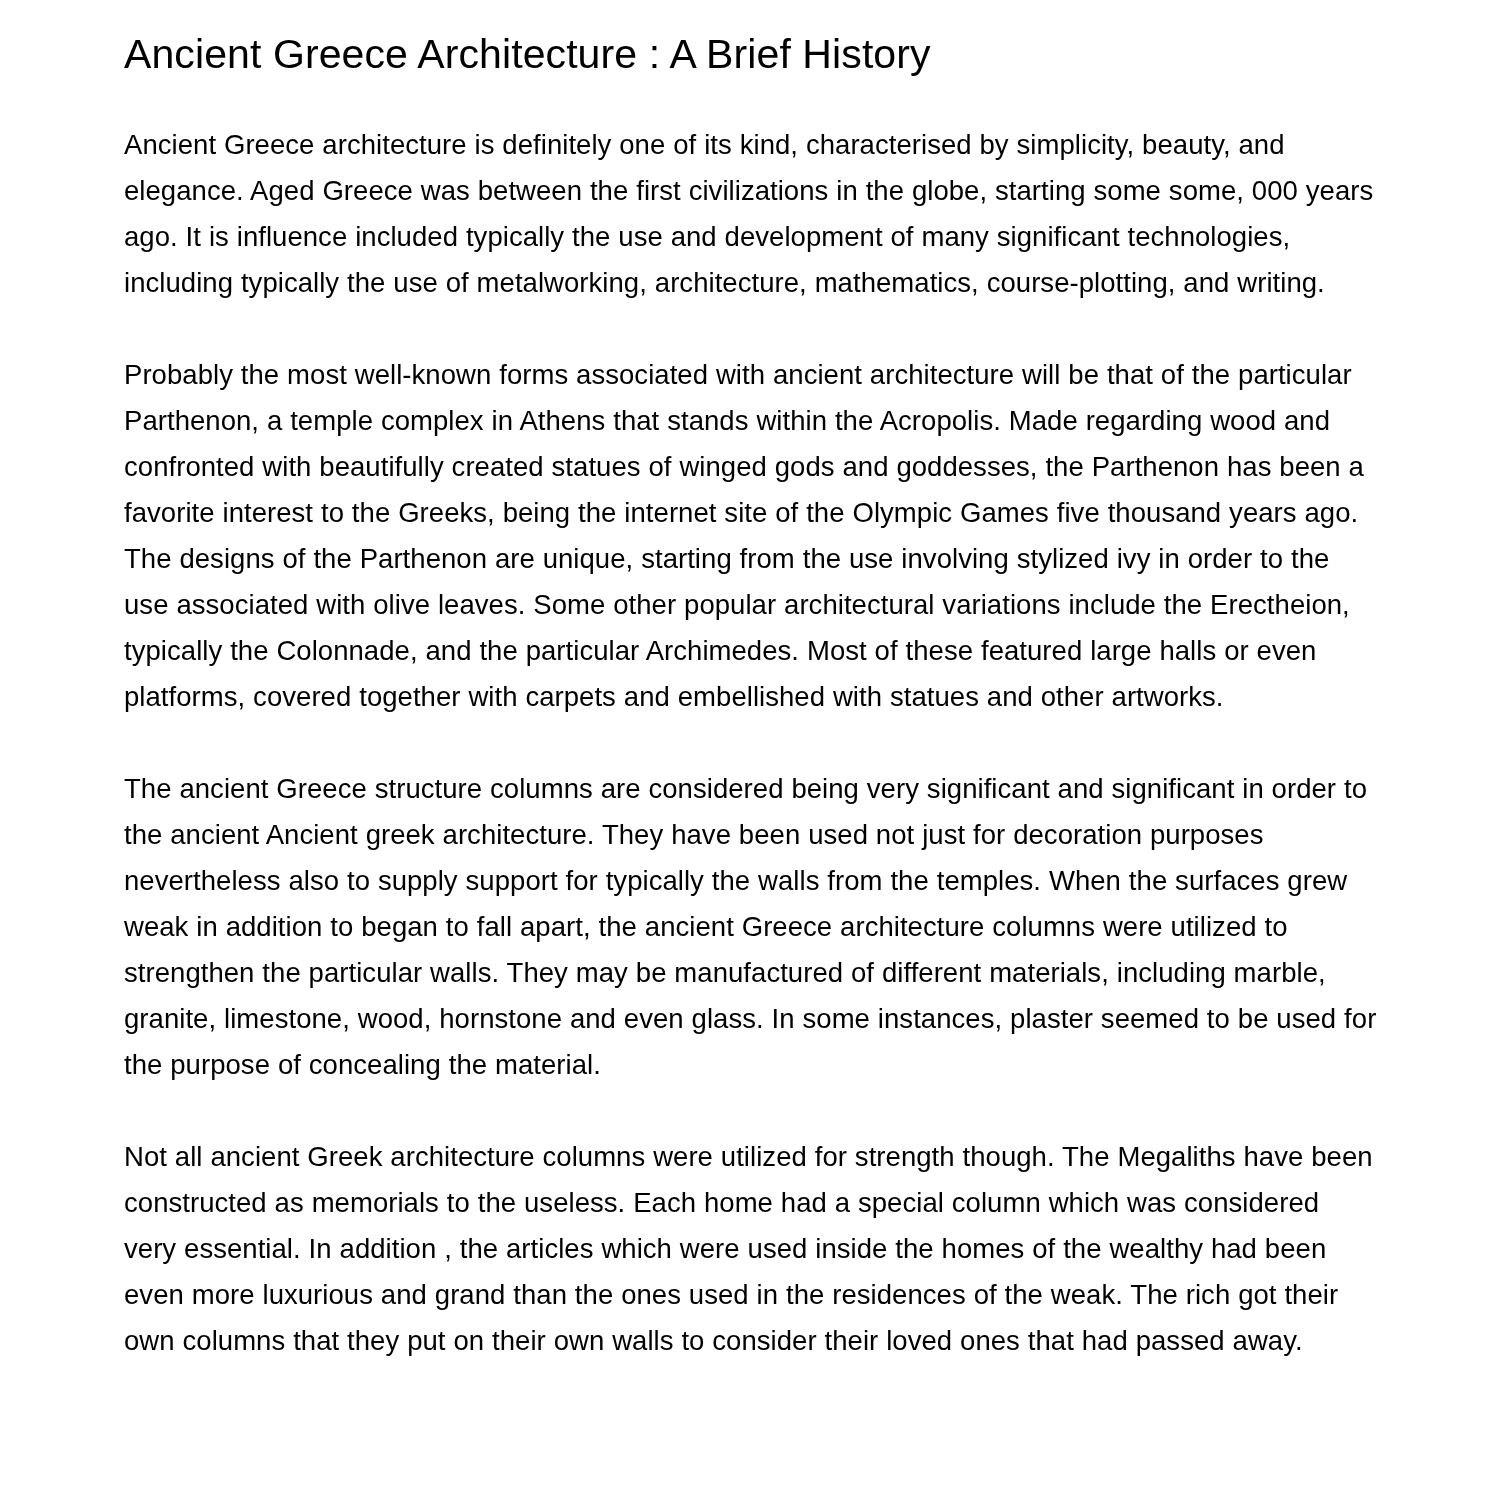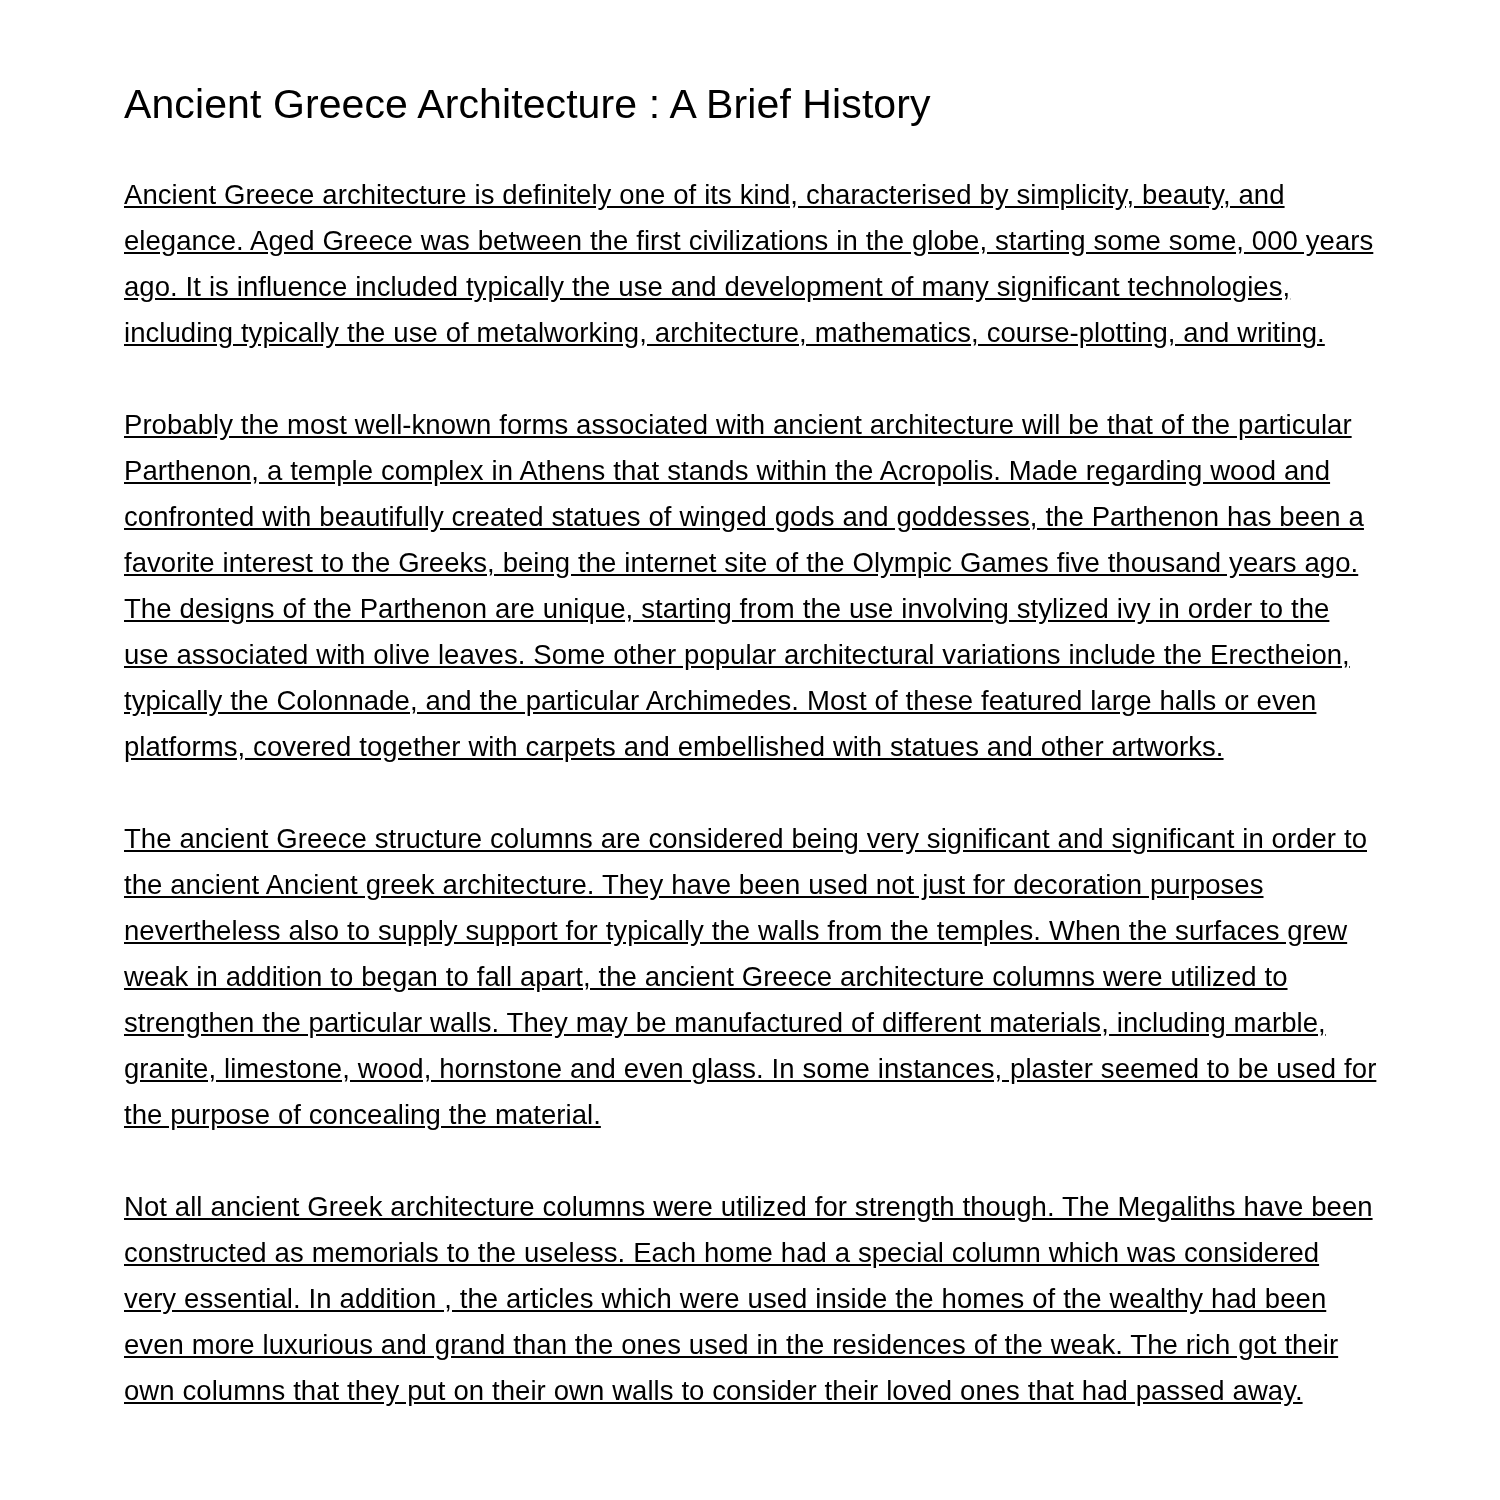--- a/index.html
+++ b/index.html
@@ -33,35 +33,34 @@
     top: 0;
     width: 1255px;
   }
 
   .doc-title {
     font-size: 41px;
     font-weight: 400;
     line-height: 52px;
     letter-spacing: 0.1px;
     margin: 0;
-    padding-top: 78px;
+    padding-top: 28px;
     color: #000000;
     white-space: nowrap;
   }
 
   .doc-paragraph {
     font-size: 27.5px;
     font-weight: 400;
     line-height: 46px;
     letter-spacing: 0.05px;
     margin: 0;
     color: #000000;
     text-align: left;
     word-spacing: 0.2px;
-    text-decoration: underline;
   }
 
   
   .gap-after-title { height: 42px; }
   .gap-between-paras { height: 46px; }
 
   .para-1 { }
   .para-2 { }
   .para-3 { }
   .para-4 { }

